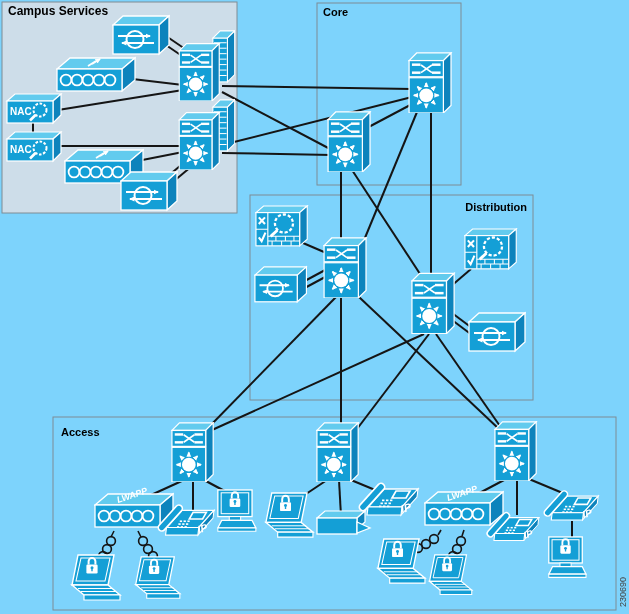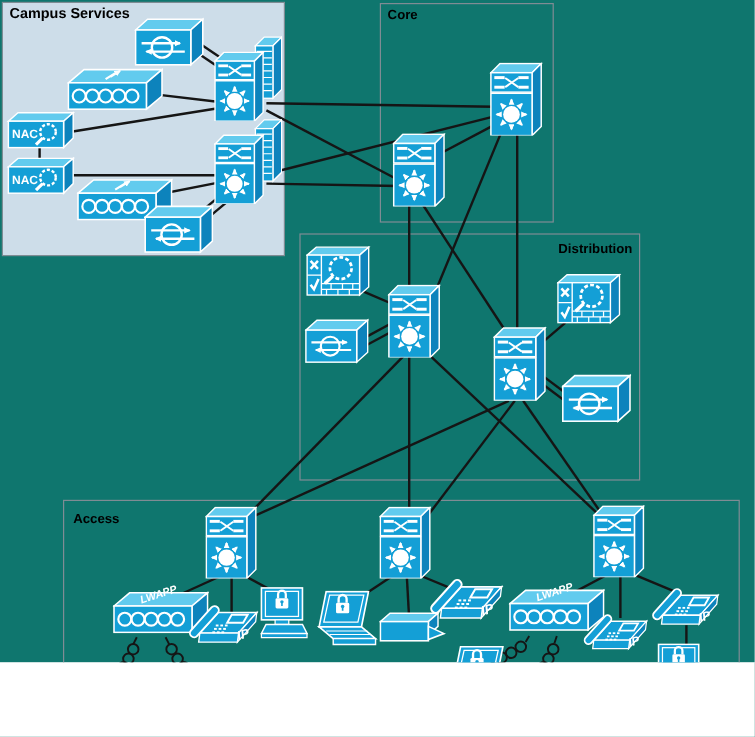--- a/index.html
+++ b/index.html
@@ -1,16 +1,16 @@
 <!DOCTYPE html>
 <html style="--icon_blue: #149FD6; --icon_blue_light: #62CBEE; --icon_blue_dark: #0D83BC; --campus_fill: #CDDDE9; --zone_border: #7F8C94; --line: #151515;"><head>
 <meta charset="utf-8">
 <style>
   html,body{margin:0;padding:0;background:#fff;}
-  .stage{width:629px;height:552px;position:relative;background:#0f766e;overflow:hidden;
+  .stage{width:629px;height:614px;position:relative;background:#7dd3fc;overflow:hidden;
          font-family:"Liberation Sans",sans-serif;}
   svg{display:block;}
   .zlbl{font-family:"Liberation Sans",sans-serif;font-weight:bold;font-size:11px;fill:#000;}
   .zlbl-lg{font-family:"Liberation Sans",sans-serif;font-weight:bold;font-size:12px;fill:#000;}
   .wlbl{font-family:"Liberation Sans",sans-serif;font-weight:bold;font-style:italic;fill:#fff;}
   .nactxt{font-family:"Liberation Sans",sans-serif;font-weight:bold;font-size:10px;fill:#fff;}
   .fignum{font-family:"Liberation Sans",sans-serif;font-size:9px;fill:#444;}
   .link{stroke:var(--line);stroke-width:2;fill:none;}
   .cord{stroke:var(--line);stroke-width:1.6;fill:none;}
   .zone{fill:none;stroke:var(--zone_border);stroke-width:1;}

